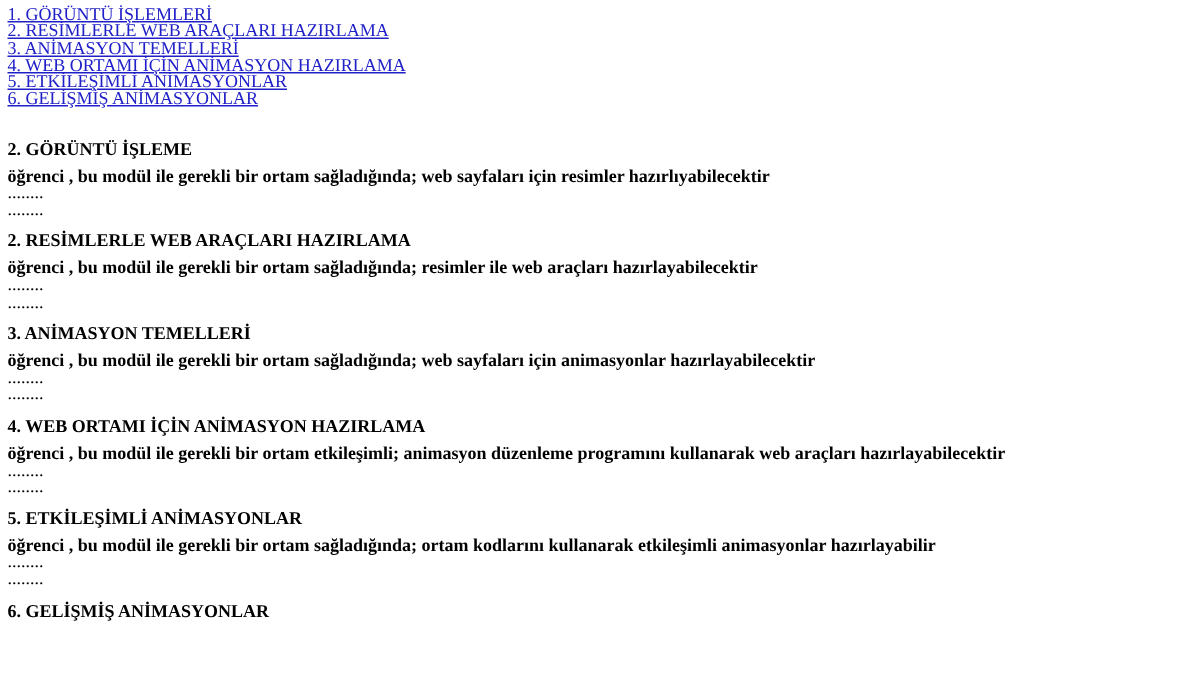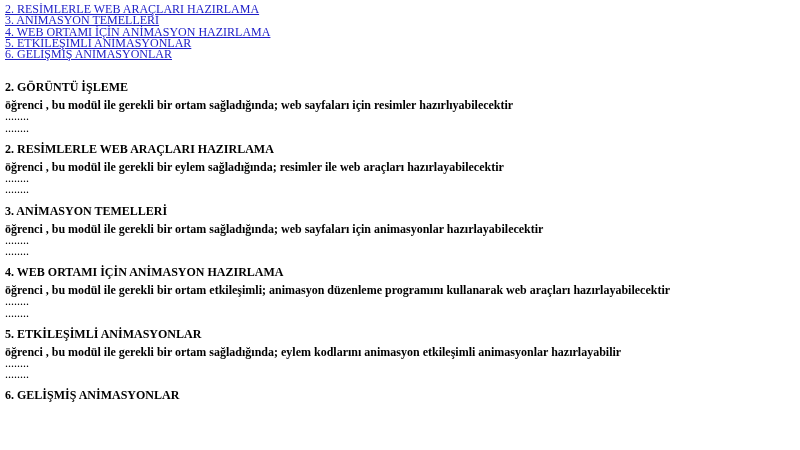--- a/index.html
+++ b/index.html
@@ -19,39 +19,40 @@
   .desc { margin: 5px 0 0 0; line-height: 12px; font-weight: bold; }
   .dots { line-height: 11.3px; font-size: 12px; }
   .gap { height: 9px; }
 </style>
 </head>
 <body>
 
 <div class="page">
 
   <nav class="toc">
+    <a href="#s1">1. GÖRÜNTÜ İŞLEMLERİ</a>
     <a href="#s2">2. RESİMLERLE WEB ARAÇLARI HAZIRLAMA</a>
     <a href="#s3">3. ANİMASYON TEMELLERİ</a>
     <a href="#s4">4. WEB ORTAMI İÇİN ANİMASYON HAZIRLAMA</a>
     <a href="#s5">5. ETKİLEŞİMLİ ANİMASYONLAR</a>
     <a href="#s6">6. GELİŞMİŞ ANİMASYONLAR</a>
   </nav>
   <div class="spacer"></div>
 
   <div class="section" id="s1">
     <h3>2. GÖRÜNTÜ İŞLEME</h3>
     <p class="desc">öğrenci , bu modül ile gerekli bir ortam sağladığında; web sayfaları için resimler hazırlıyabilecektir</p>
     <div class="dots">........</div>
     <div class="dots">........</div>
   </div>
   <div class="gap"></div>
 
   <div class="section" id="s2">
     <h3>2. RESİMLERLE WEB ARAÇLARI HAZIRLAMA</h3>
-    <p class="desc">öğrenci , bu modül ile gerekli bir eylem sağladığında; resimler ile web araçları hazırlayabilecektir</p>
+    <p class="desc">öğrenci , bu modül ile gerekli bir ortam sağladığında; resimler ile web araçları hazırlayabilecektir</p>
     <div class="dots">........</div>
     <div class="dots">........</div>
   </div>
   <div class="gap"></div>
 
   <div class="section" id="s3">
     <h3>3. ANİMASYON TEMELLERİ</h3>
     <p class="desc">öğrenci , bu modül ile gerekli bir ortam sağladığında; web sayfaları için animasyonlar hazırlayabilecektir</p>
     <div class="dots">........</div>
     <div class="dots">........</div>
@@ -61,21 +62,21 @@
   <div class="section" id="s4">
     <h3>4. WEB ORTAMI İÇİN ANİMASYON HAZIRLAMA</h3>
     <p class="desc">öğrenci , bu modül ile gerekli bir ortam etkileşimli; animasyon düzenleme programını kullanarak web araçları hazırlayabilecektir</p>
     <div class="dots">........</div>
     <div class="dots">........</div>
   </div>
   <div class="gap"></div>
 
   <div class="section" id="s5">
     <h3>5. ETKİLEŞİMLİ ANİMASYONLAR</h3>
-    <p class="desc">öğrenci , bu modül ile gerekli bir ortam sağladığında; eylem kodlarını animasyon etkileşimli animasyonlar hazırlayabilir</p>
+    <p class="desc">öğrenci , bu modül ile gerekli bir ortam sağladığında; ortam kodlarını kullanarak etkileşimli animasyonlar hazırlayabilir</p>
     <div class="dots">........</div>
     <div class="dots">........</div>
   </div>
   <div class="gap"></div>
 
   <div class="section" id="s6">
     <h3>6. GELİŞMİŞ ANİMASYONLAR</h3>
   </div>
 </div>
 

